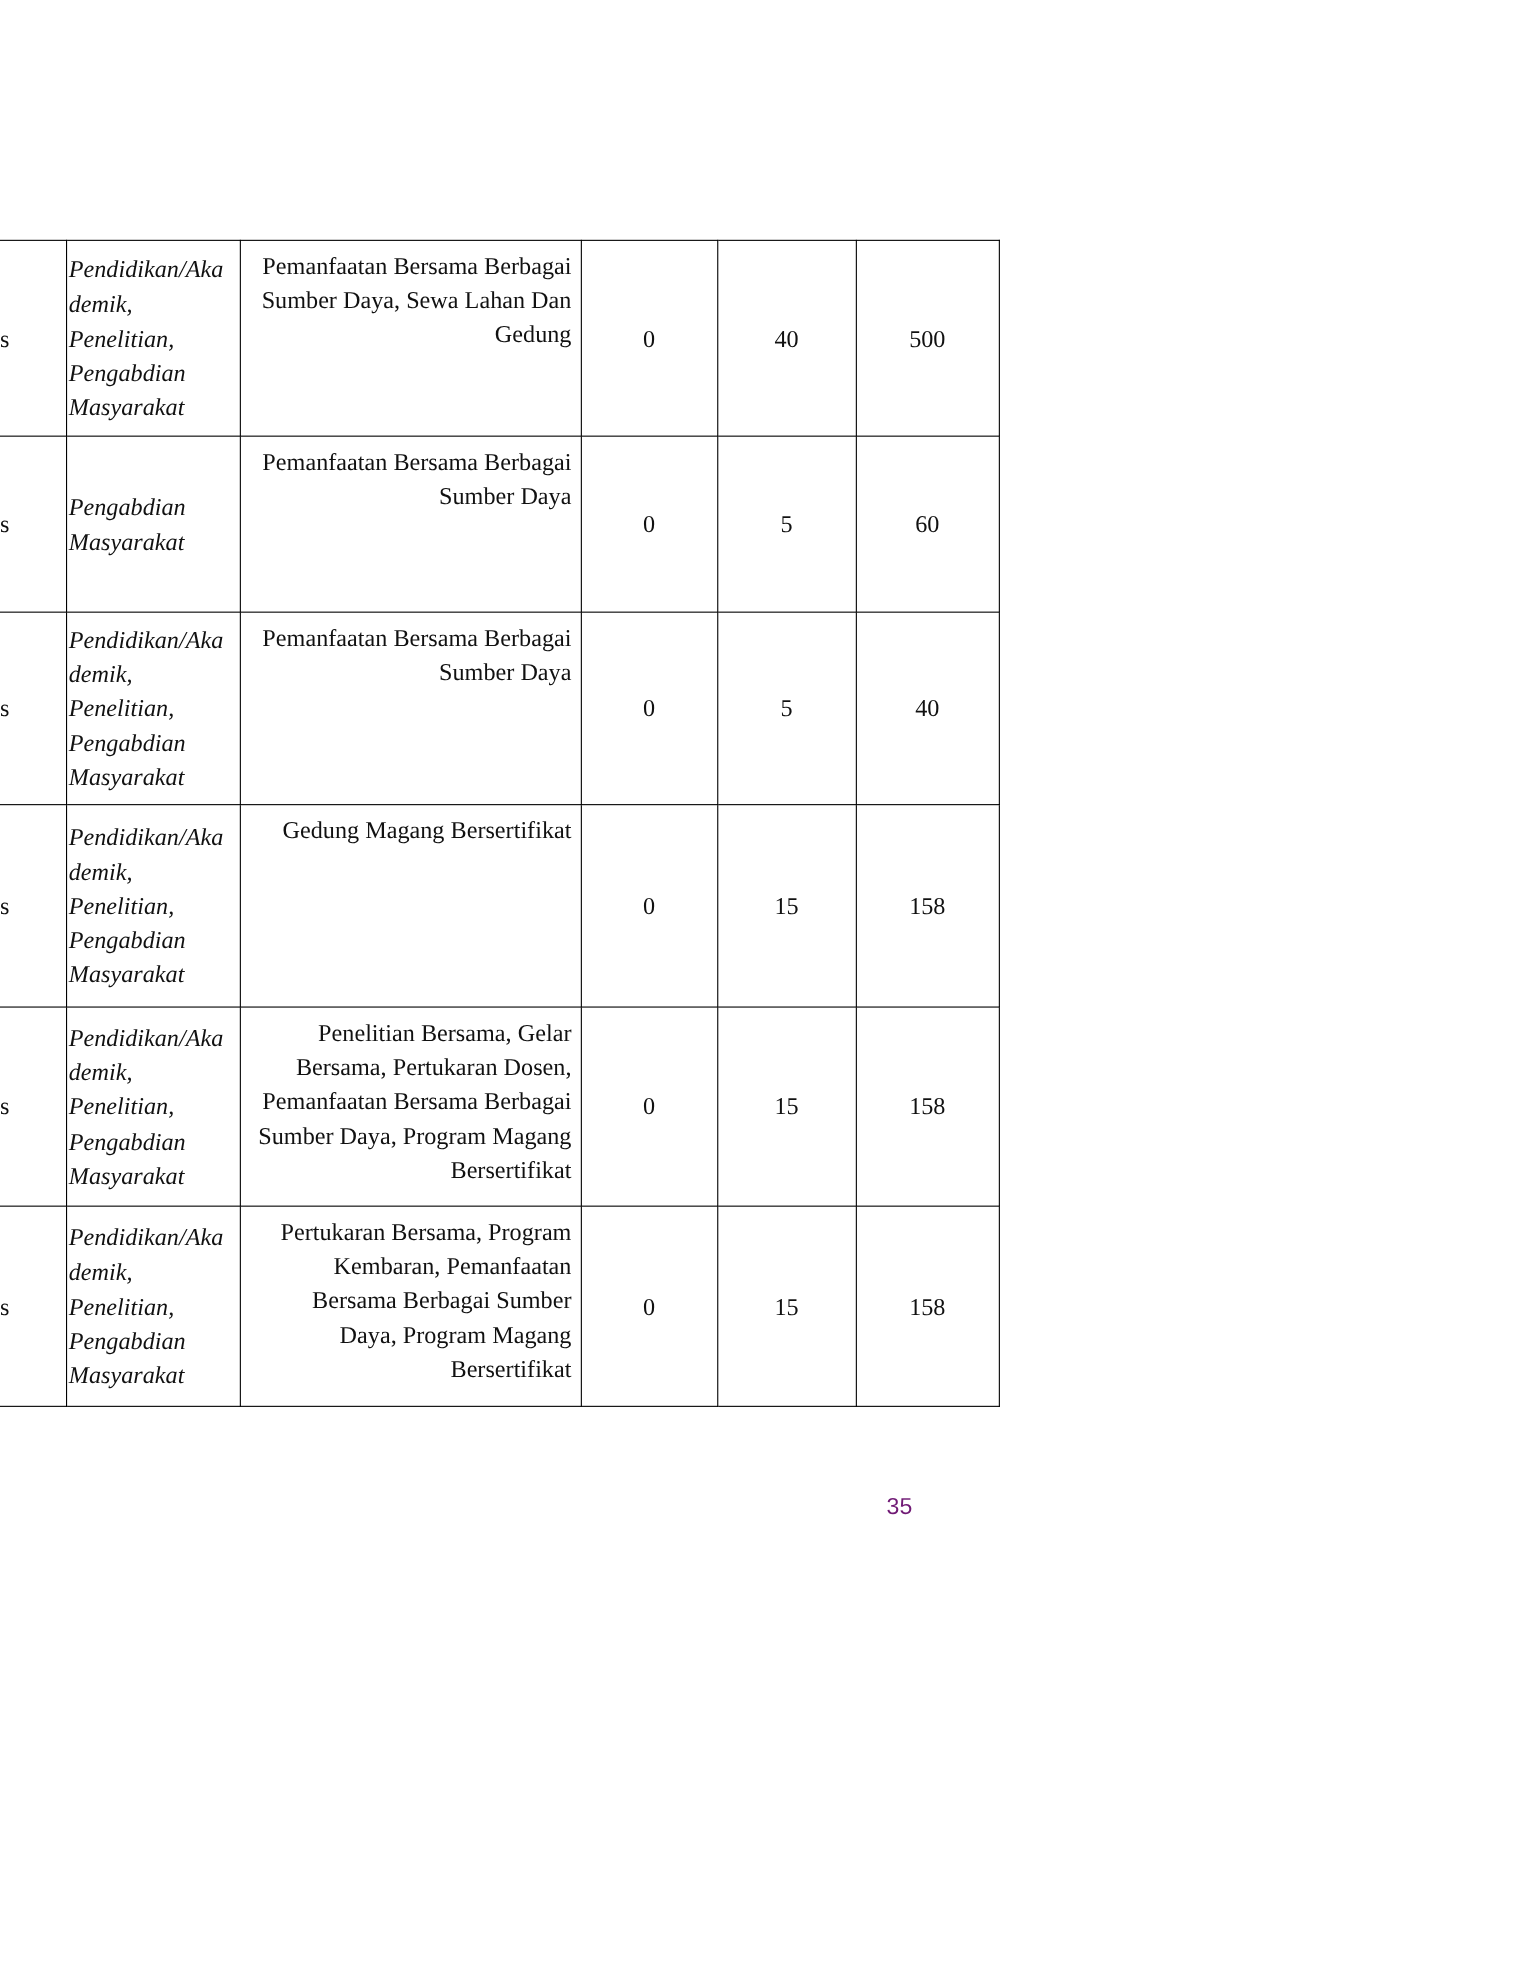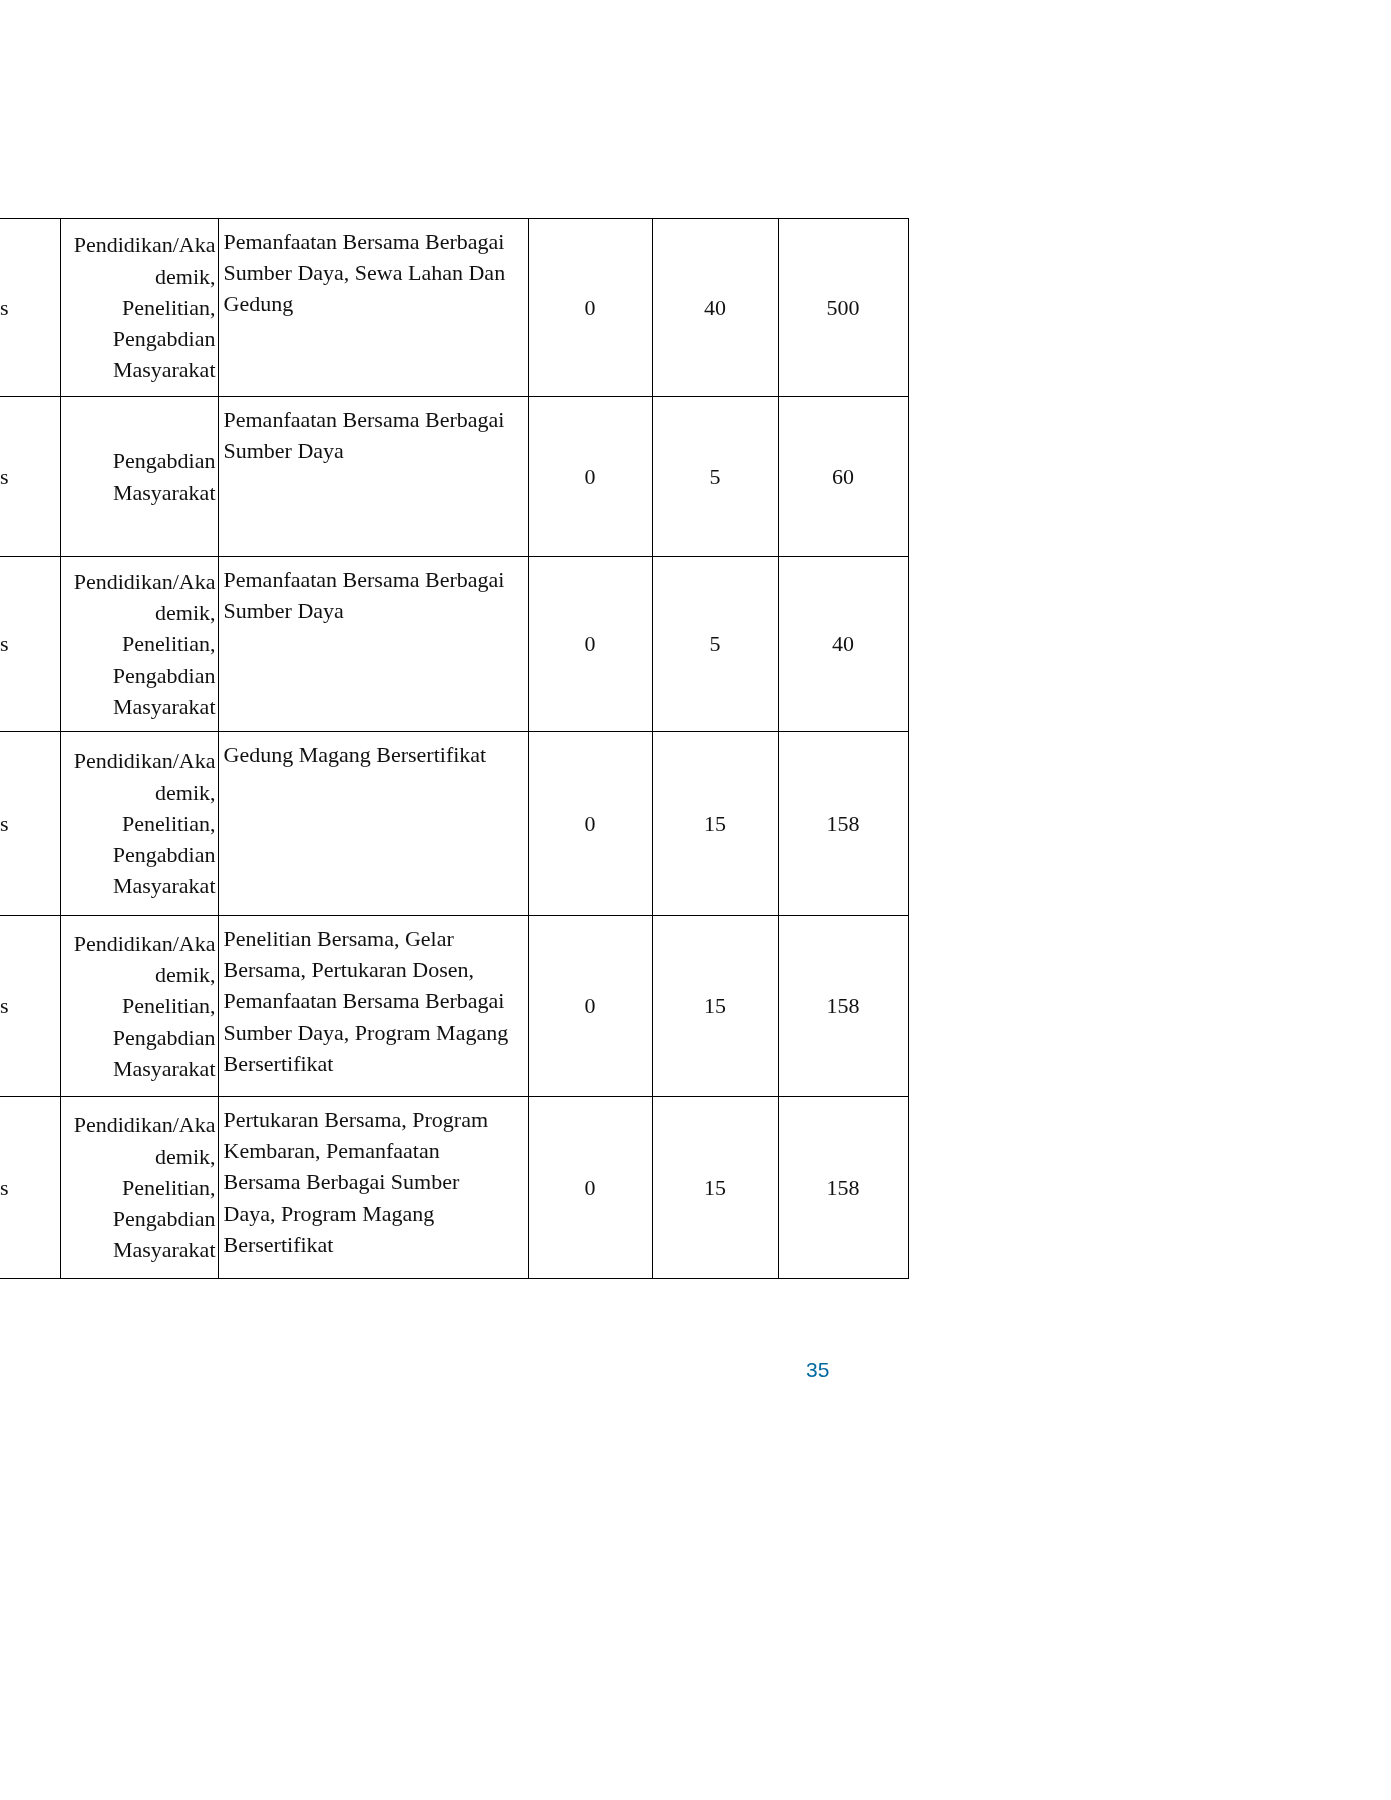--- a/index.html
+++ b/index.html
@@ -30,27 +30,28 @@
     line-height: 1.42;
     overflow: hidden;
   }
   td.frag {
     border-left: none;
     vertical-align: middle;
     text-align: left;
     padding: 0;
   }
   td.cat {
-    text-align: right;
+    text-align: left;
     vertical-align: middle;
     padding: 6px 2px;
     white-space: pre-line;
+    font-style: italic;
   }
   td.desc {
-    text-align: left;
+    text-align: right;
     vertical-align: top;
     padding: 7px 8px 6px 5px;
     white-space: pre-line;
   }
   td.num {
     text-align: center;
     vertical-align: middle;
     padding: 0;
   }
   tr.h1 { height: 178px; }
@@ -58,21 +59,21 @@
   tr.h3 { height: 175px; }
   tr.h4 { height: 184px; }
   tr.h5 { height: 181px; }
   tr.h6 { height: 182px; }
   .pagenum {
     position: absolute;
     top: 1358px;
     left: 806px;
     font-family: "Liberation Sans", sans-serif;
     font-size: 21px;
-    color: #0369a1;
+    color: #701a75;
   }
 </style>
 </head>
 <body>
 
 <div class="table-wrap">
   <table>
     <colgroup>
       <col style="width:60px">
       <col style="width:158px">

